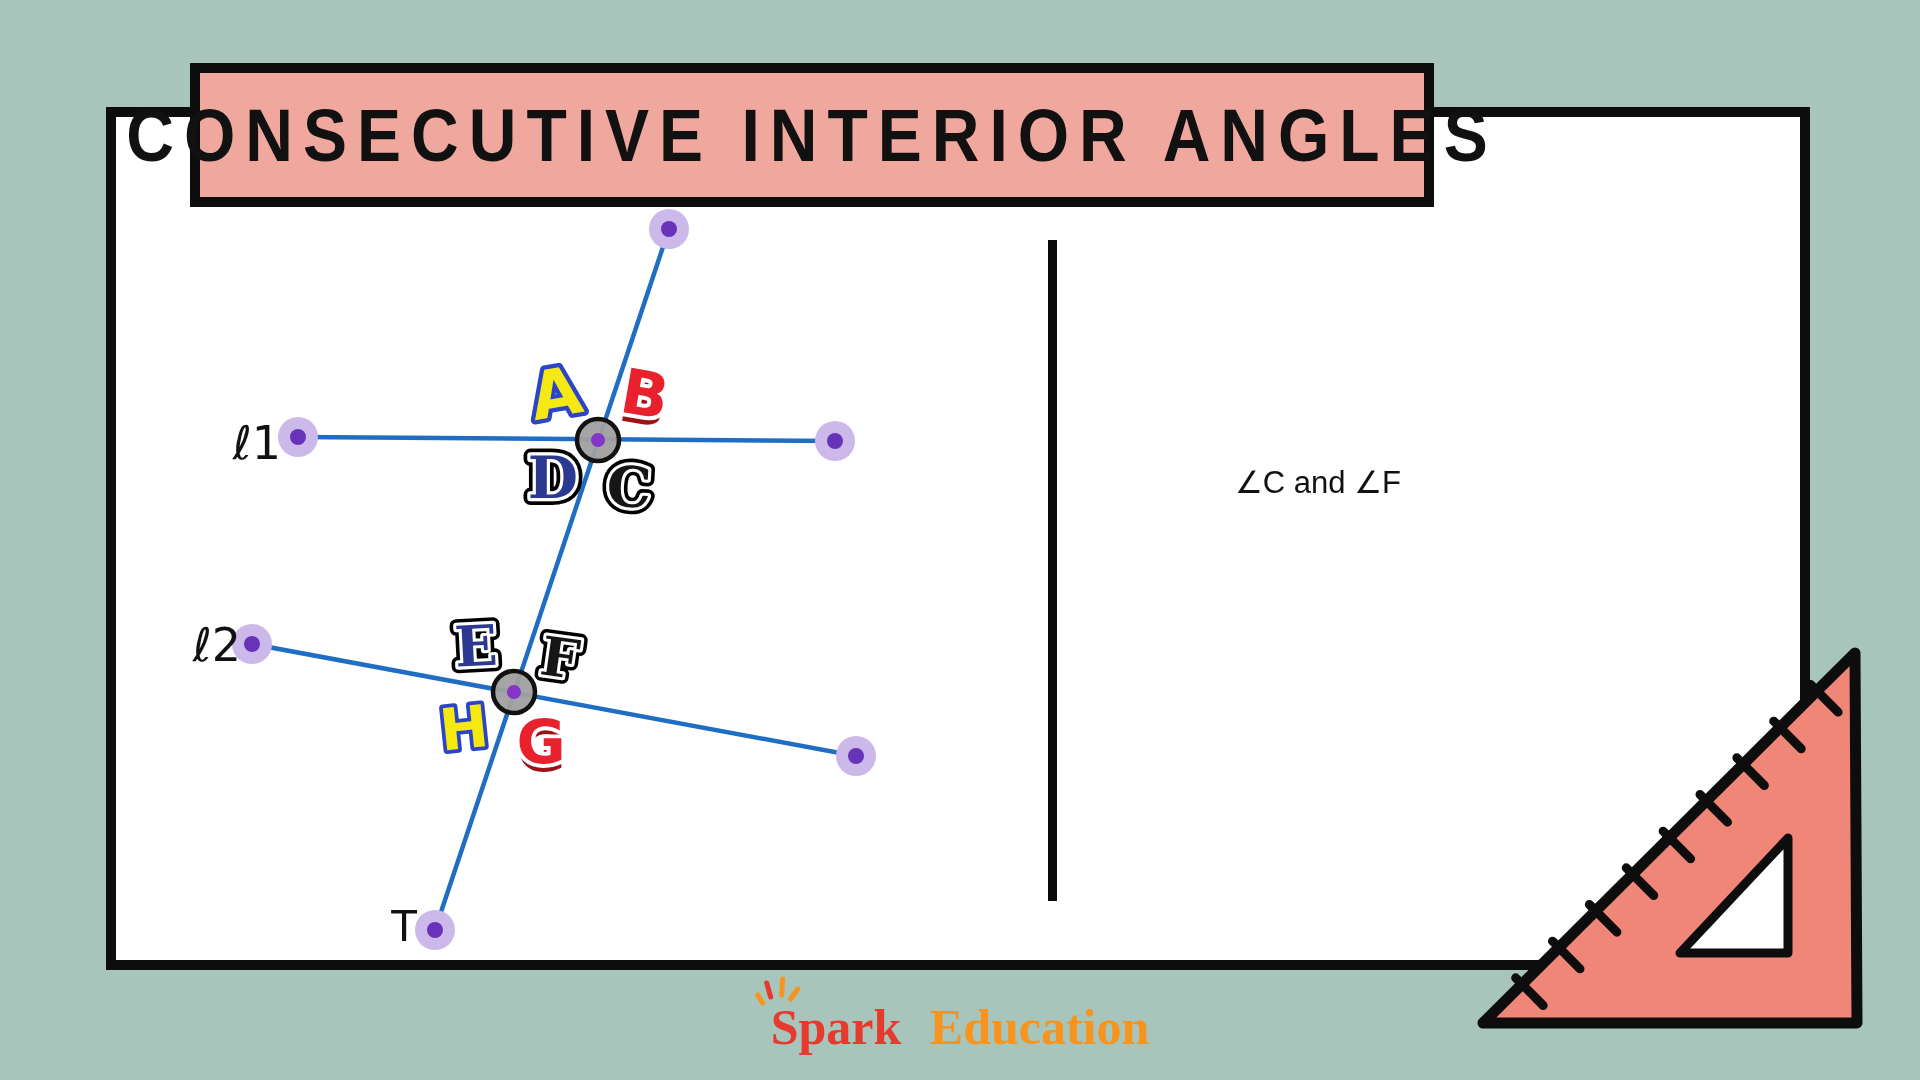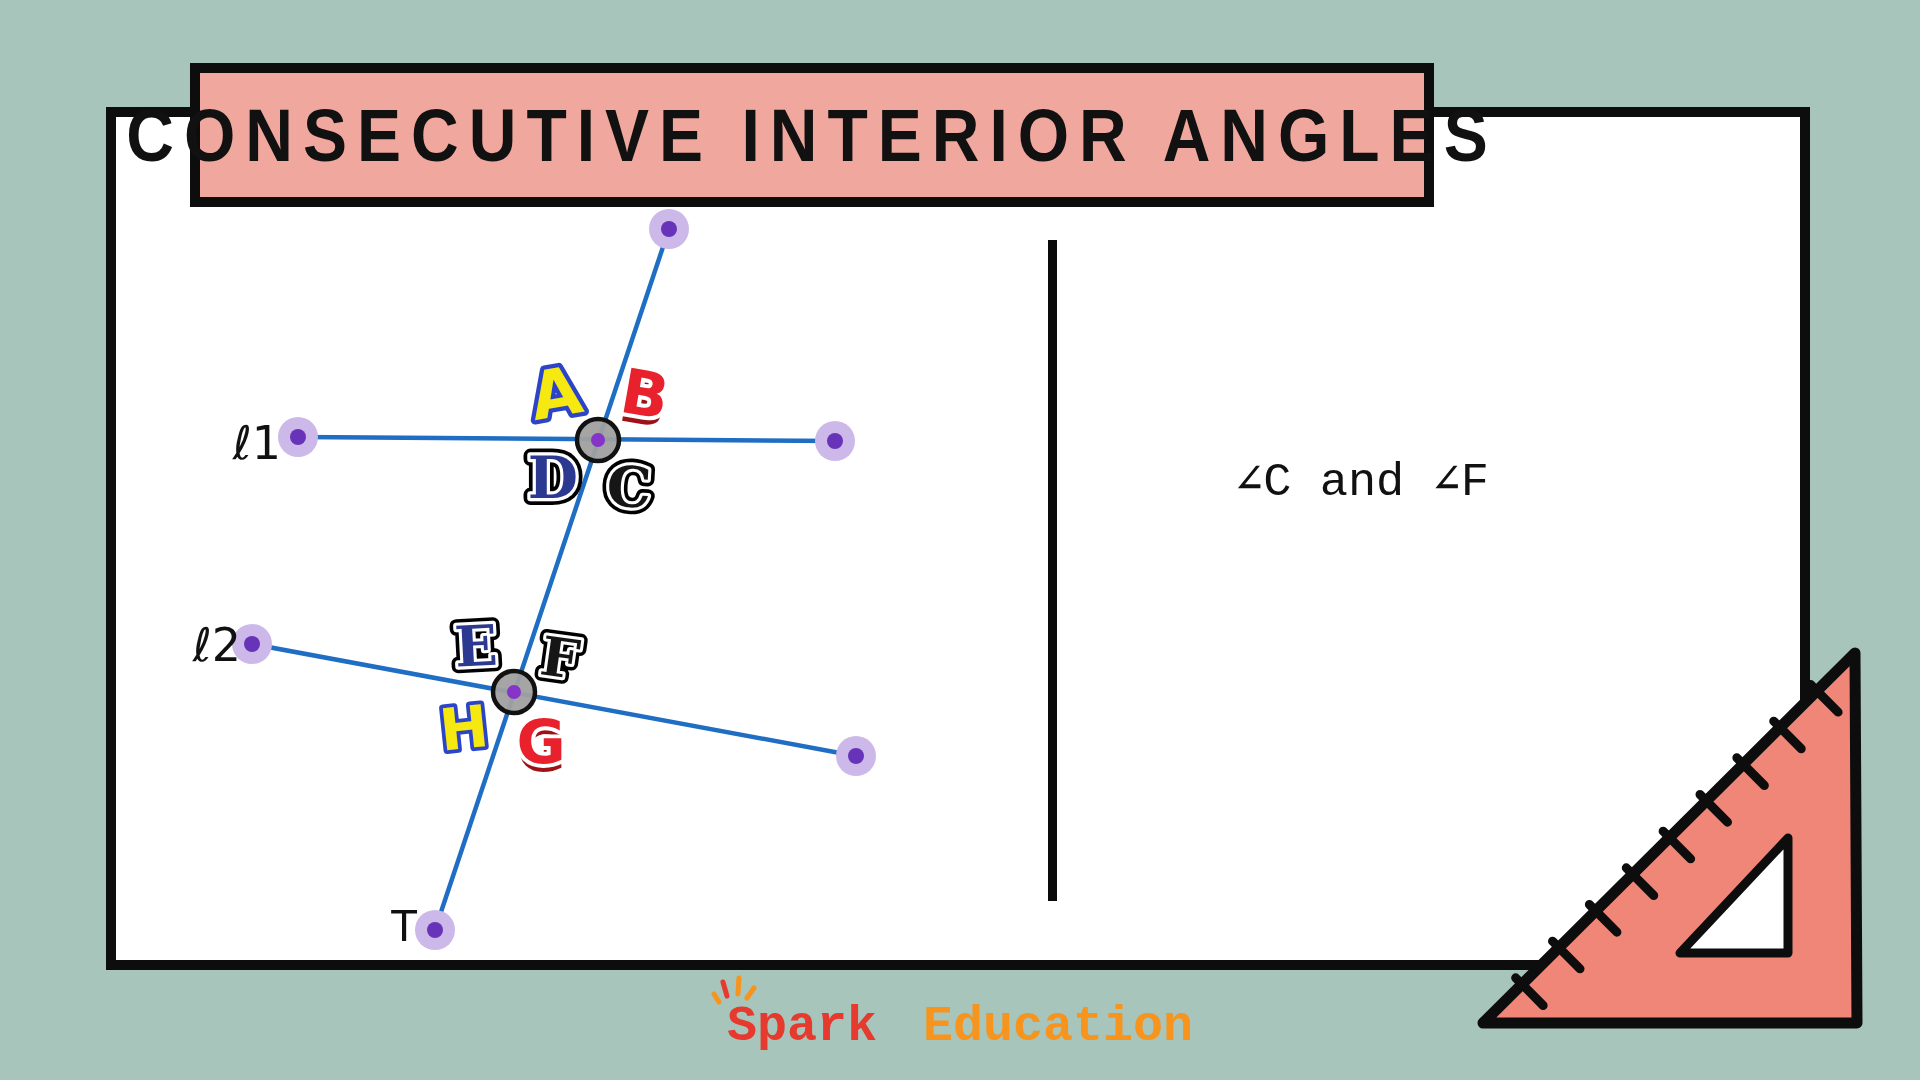--- a/index.html
+++ b/index.html
@@ -24,30 +24,30 @@
     margin:0;font-size:66px;font-weight:bold;letter-spacing:10px;
     color:var(--text,#000);white-space:nowrap;transform:scaleY(1.12);
     font-family:"Liberation Sans",sans-serif;
   }
   .divider{
     position:absolute;left:1048px;top:240px;width:9px;height:661px;
     background:var(--divider,#000);z-index:2;
   }
   .panel{
     position:absolute;left:1235px;top:452px;z-index:2;
-    font-family:Liberation Mono, monospace;font-size:47px;line-height:62px;
+    font-family:Liberation Sans, sans-serif;font-size:31px;line-height:62px;
     color:var(--text,#000);
   }
   #diagram{
     position:absolute;left:0;top:0;width:1920px;height:1080px;
     z-index:4;pointer-events:none;
   }
   .logo{
     position:absolute;left:50%;top:1002px;transform:translateX(-50%);
-    z-index:2;font-family:Liberation Mono, monospace;font-weight:bold;
+    z-index:2;font-family:Liberation Serif, serif;font-weight:bold;
     font-size:50px;white-space:nowrap;line-height:1;
   }
   .logo .w1{color:var(--logo_red,#e63a2e);position:relative;}
   .logo .w2{color:var(--logo_orange,#f7941d);margin-left:16px;}
   .rays{position:absolute;left:-16px;top:-26px;width:46px;height:38px;overflow:visible;}
   .rays line{stroke-width:5;stroke-linecap:round;}
 </style>
 </head>
 <body>
 

